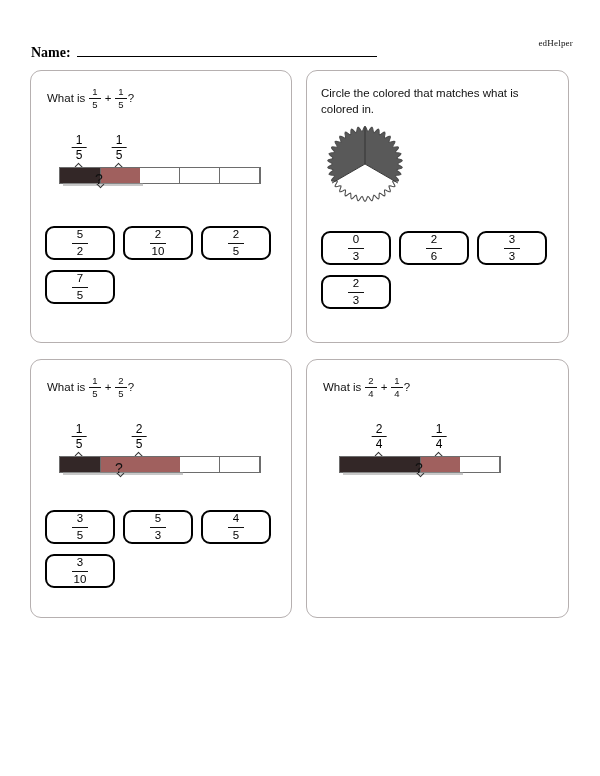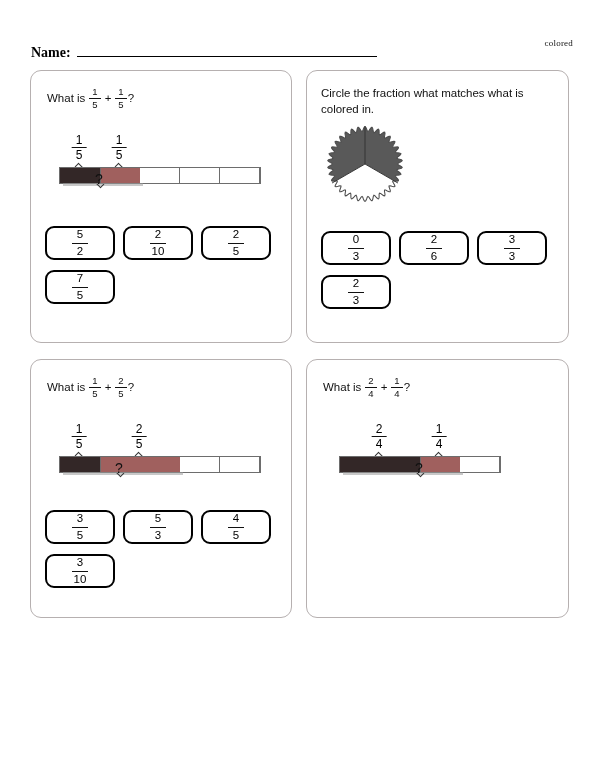--- a/index.html
+++ b/index.html
@@ -209,21 +209,21 @@
     justify-content: center;
     margin: 0 8px 10px 0;
   }
 
   
   .pie-wrap { position: absolute; }
 </style>
 </head>
 <body>
 
-<div class="logo">colored</div>
+<div class="logo">edHelper</div>
 
 <div class="name-row">
   <span class="name-label">Name:</span>
   <span class="name-line"></span>
 </div>
 
 <div class="panel" id="panel-1">
   <div class="question">
     <span class="txt">What is</span>
     <span class="frac">
@@ -289,21 +289,21 @@
     <div class="choice">
       <span class="frac frac-box">
         <span class="num">7</span>
         <span class="den">5</span>
       </span>
     </div>
   </div>
 </div>
 
 <div class="panel" id="panel-2">
-  <div class="prompt">Circle the fraction what matches what is colored in.</div>
+  <div class="prompt">Circle the colored that matches what is colored in.</div>
 
   <div class="pie-wrap" style="left:20px; top:55px;">
     <svg width="76" height="76" viewBox="0 0 100 100">
       <defs>
         <clipPath id="scallop">
           <path id="scallop-path" d="M50.00,0.80 L51.11,1.75 L52.12,4.05 L53.03,6.37 L53.95,7.38 L55.04,6.55 L56.36,4.44 L57.77,2.37 L59.04,1.64 L59.96,2.78 L60.53,5.22 L60.99,7.67 L61.71,8.83 L62.94,8.22 L64.62,6.38 L66.39,4.61 L67.77,4.12 L68.47,5.41 L68.58,7.92 L68.59,10.41 L69.08,11.69 L70.39,11.31 L72.38,9.81 L74.45,8.39 L75.90,8.17 L76.35,9.56 L76.00,12.05 L75.54,14.50 L75.79,15.84 L77.16,15.72 L79.39,14.61 L81.68,13.59 L83.15,13.64 L83.33,15.09 L82.53,17.47 L81.63,19.80 L81.63,21.17 L82.99,21.29 L85.39,20.61 L87.83,20.03 L89.26,20.35 L89.18,21.81 L87.95,24.00 L86.64,26.12 L86.39,27.47 L87.71,27.84 L90.19,27.62 L92.69,27.50 L94.04,28.07 L93.69,29.49 L92.08,31.42 L90.41,33.26 L89.91,34.54 L91.14,35.15 L93.62,35.38 L96.10,35.72 L97.32,36.54 L96.71,37.87 L94.78,39.47 L92.80,40.97 L92.07,42.14 L93.17,42.96 L95.56,43.64 L97.94,44.44 L98.99,45.46 L98.15,46.66 L95.95,47.88 L93.73,48.99 L92.80,50.00 L93.73,51.01 L95.95,52.12 L98.15,53.34 L98.99,54.54 L97.94,55.56 L95.56,56.36 L93.17,57.04 L92.07,57.86 L92.80,59.03 L94.78,60.53 L96.71,62.13 L97.32,63.46 L96.10,64.28 L93.62,64.62 L91.14,64.85 L89.91,65.46 L90.41,66.74 L92.08,68.58 L93.69,70.51 L94.04,71.93 L92.69,72.50 L90.19,72.38 L87.71,72.16 L86.39,72.53 L86.64,73.88 L87.95,76.00 L89.18,78.19 L89.26,79.65 L87.83,79.97 L85.39,79.39 L82.99,78.71 L81.63,78.83 L81.63,80.20 L82.53,82.53 L83.33,84.91 L83.15,86.36 L81.68,86.41 L79.39,85.39 L77.16,84.28 L75.79,84.16 L75.54,85.50 L76.00,87.95 L76.35,90.44 L75.90,91.83 L74.45,91.61 L72.38,90.19 L70.39,88.69 L69.08,88.31 L68.59,89.59 L68.58,92.08 L68.47,94.59 L67.77,95.88 L66.39,95.39 L64.62,93.62 L62.94,91.78 L61.71,91.17 L60.99,92.33 L60.53,94.78 L59.96,97.22 L59.04,98.36 L57.77,97.63 L56.36,95.56 L55.04,93.45 L53.95,92.62 L53.03,93.63 L52.12,95.95 L51.11,98.25 L50.00,99.20 L48.89,98.25 L47.88,95.95 L46.97,93.63 L46.05,92.62 L44.96,93.45 L43.64,95.56 L42.23,97.63 L40.96,98.36 L40.04,97.22 L39.47,94.78 L39.01,92.33 L38.29,91.17 L37.06,91.78 L35.38,93.62 L33.61,95.39 L32.23,95.88 L31.53,94.59 L31.42,92.08 L31.41,89.59 L30.92,88.31 L29.61,88.69 L27.62,90.19 L25.55,91.61 L24.10,91.83 L23.65,90.44 L24.00,87.95 L24.46,85.50 L24.21,84.16 L22.84,84.28 L20.61,85.39 L18.32,86.41 L16.85,86.36 L16.67,84.91 L17.47,82.53 L18.37,80.20 L18.37,78.83 L17.01,78.71 L14.61,79.39 L12.17,79.97 L10.74,79.65 L10.82,78.19 L12.05,76.00 L13.36,73.88 L13.61,72.53 L12.29,72.16 L9.81,72.38 L7.31,72.50 L5.96,71.93 L6.31,70.51 L7.92,68.58 L9.59,66.74 L10.09,65.46 L8.86,64.85 L6.38,64.62 L3.90,64.28 L2.68,63.46 L3.29,62.13 L5.22,60.53 L7.20,59.03 L7.93,57.86 L6.83,57.04 L4.44,56.36 L2.06,55.56 L1.01,54.54 L1.85,53.34 L4.05,52.12 L6.27,51.01 L7.20,50.00 L6.27,48.99 L4.05,47.88 L1.85,46.66 L1.01,45.46 L2.06,44.44 L4.44,43.64 L6.83,42.96 L7.93,42.14 L7.20,40.97 L5.22,39.47 L3.29,37.87 L2.68,36.54 L3.90,35.72 L6.38,35.38 L8.86,35.15 L10.09,34.54 L9.59,33.26 L7.92,31.42 L6.31,29.49 L5.96,28.07 L7.31,27.50 L9.81,27.62 L12.29,27.84 L13.61,27.47 L13.36,26.12 L12.05,24.00 L10.82,21.81 L10.74,20.35 L12.17,20.03 L14.61,20.61 L17.01,21.29 L18.37,21.17 L18.37,19.80 L17.47,17.47 L16.67,15.09 L16.85,13.64 L18.32,13.59 L20.61,14.61 L22.84,15.72 L24.21,15.84 L24.46,14.50 L24.00,12.05 L23.65,9.56 L24.10,8.17 L25.55,8.39 L27.62,9.81 L29.61,11.31 L30.92,11.69 L31.41,10.41 L31.42,7.92 L31.53,5.41 L32.23,4.12 L33.61,4.61 L35.38,6.38 L37.06,8.22 L38.29,8.83 L39.01,7.67 L39.47,5.22 L40.04,2.78 L40.96,1.64 L42.23,2.37 L43.64,4.44 L44.96,6.55 L46.05,7.38 L46.97,6.37 L47.88,4.05 L48.89,1.75 L50.00,0.80 Z"></path>
         </clipPath>
       </defs>
       <g clip-path="url(#scallop)">
         <path d="M50,50 L50,0 A50,50 0 0,1 93.3,75 Z" fill="#595959"></path>

